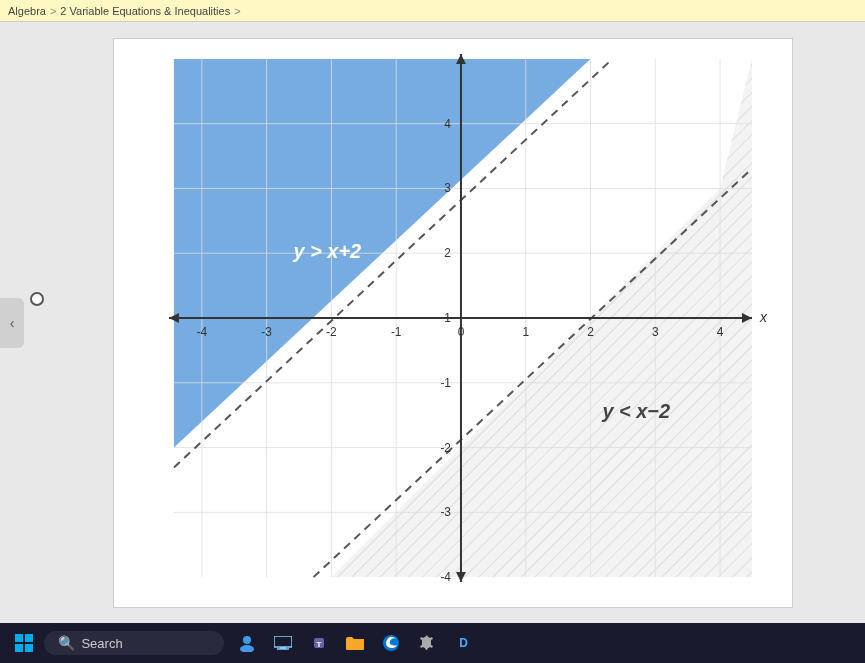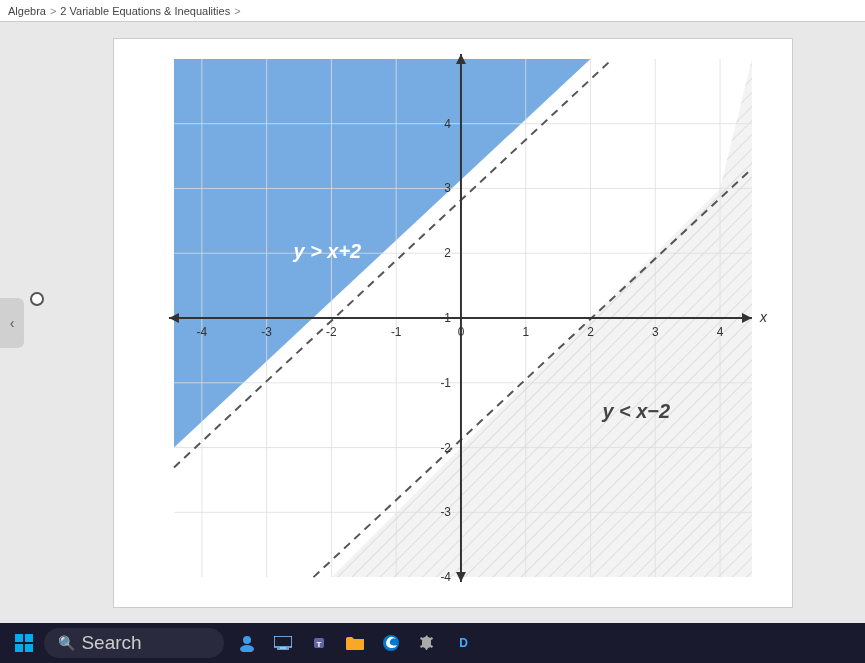--- a/index.html
+++ b/index.html
@@ -10,21 +10,21 @@
       font-family: 'Segoe UI', Arial, sans-serif;
       overflow: hidden;
       position: relative;
     }
 
     
     .browser-bar {
       position: absolute;
       top: 0; left: 0; right: 0;
       height: 22px;
-      background: #ffffff;
+      background: #fef9c3;
       display: flex;
       align-items: center;
       padding: 0 8px;
       font-size: 11px;
       color: #444;
       border-bottom: 1px solid #ccc;
       z-index: 10;
     }
     .browser-bar .breadcrumb {
       display: flex;
@@ -131,21 +131,21 @@
       gap: 6px;
       cursor: pointer;
       flex: 0 0 180px;
     }
     .taskbar-search .search-icon-wrap {
       color: #aaa;
       font-size: 14px;
     }
     .taskbar-search .search-label {
       color: #ccc;
-      font-size: 19px;
+      font-size: 13px;
     }
     .taskbar-icons {
       display: flex;
       align-items: center;
       gap: 6px;
       margin-left: 4px;
     }
     .taskbar-icon {
       width: 30px;
       height: 30px;

